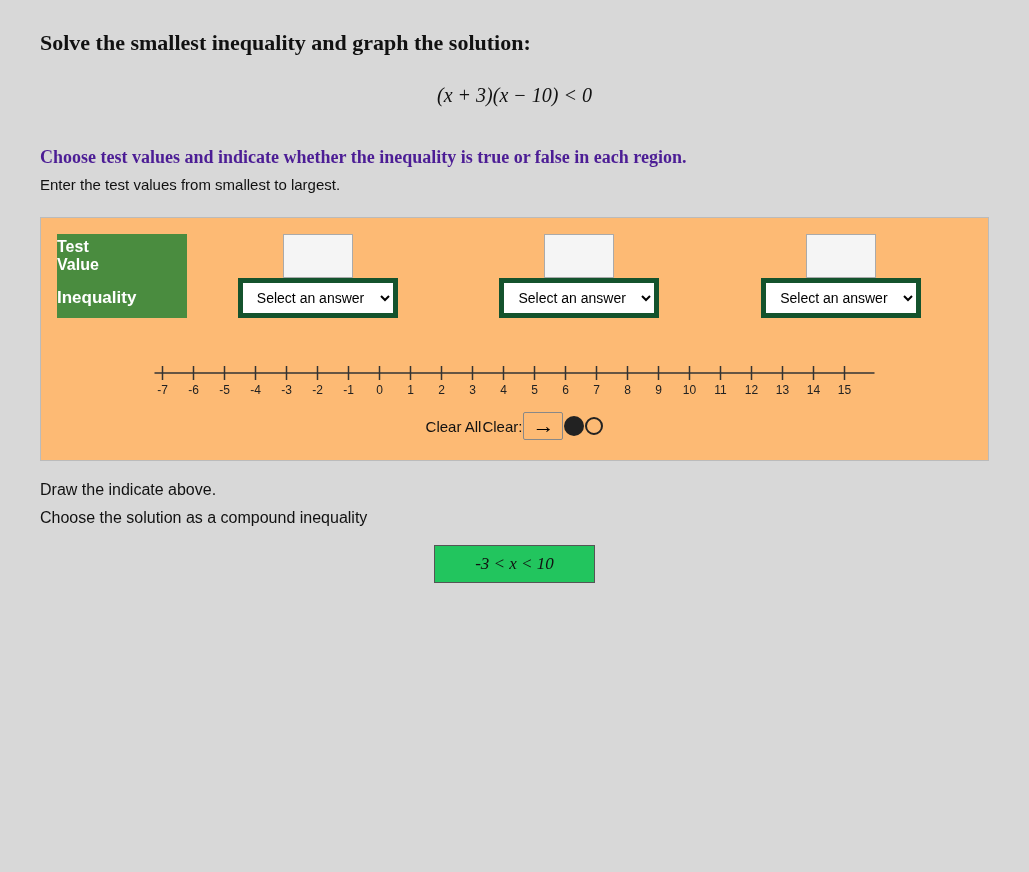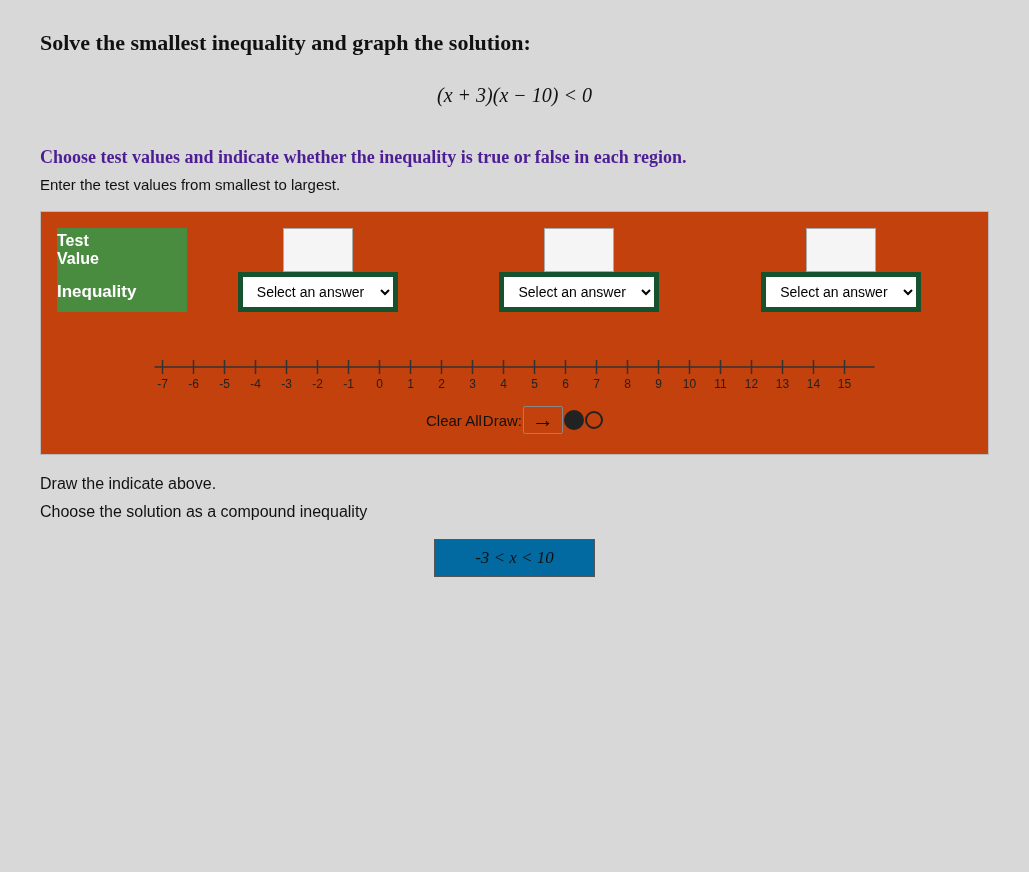--- a/index.html
+++ b/index.html
@@ -29,27 +29,27 @@
 
     .instruction-main {
       font-size: 18px;
       font-weight: bold;
       margin-bottom: 8px;
       color: #4c1d95;
     }
 
     .instruction-sub {
       font-size: 15px;
-      margin-bottom: 18px;
+      margin-bottom: 24px;
       color: #111;
       font-family: Arial, sans-serif;
     }
 
     .table-container {
-      background-color: #c2410c;
+      background-color: #fdba74;
       border: 1px solid #bbb;
       padding: 16px 16px 20px 16px;
       margin-bottom: 16px;
     }
 
     .answer-table {
       width: 100%;
       border-collapse: collapse;
       margin-bottom: 20px;
     }
@@ -182,21 +182,21 @@
     .draw-solution-section p {
       margin-bottom: 10px;
     }
 
     .solution-box {
       border: 1px solid #555;
       display: inline-block;
       padding: 8px 40px;
       font-size: 17px;
       font-style: italic;
-      background: #0369a1;
+      background: #22c55e;
       margin-top: 8px;
       font-family: Georgia, serif;
     }
   </style>
 </head>
 <body>
 
 <div class="page-title">Solve the smallest inequality and graph the solution:</div>
 
 <div class="equation">(x + 3)(x − 10) &lt; 0</div>
@@ -322,21 +322,21 @@
       <line x1="669" y1="18" x2="669" y2="32" stroke="#333" stroke-width="1.5"></line>
       <text x="669" y="46" text-anchor="middle" font-size="12" font-family="Arial" fill="#222">14</text>
 
       <line x1="700" y1="18" x2="700" y2="32" stroke="#333" stroke-width="1.5"></line>
       <text x="700" y="46" text-anchor="middle" font-size="12" font-family="Arial" fill="#222">15</text>
     </svg>
   </div>
 
   <div class="controls-row">
     <button class="clear-btn">Clear All</button>
-    <span class="draw-label">Draw:</span>
+    <span class="draw-label">Clear:</span>
     <button class="draw-arrow">→</button>
     <span class="draw-filled-circle"></span>
     <span class="draw-open-circle"></span>
   </div>
 
 </div>
 
 <div class="draw-solution-section">
   <p>Draw the indicate above.</p>
   <p>Choose the solution as a compound inequality</p>

